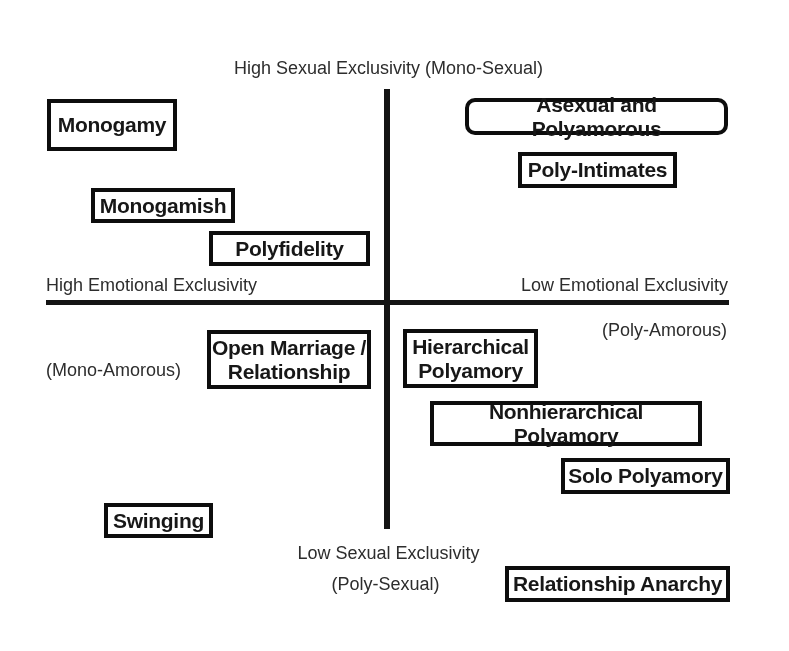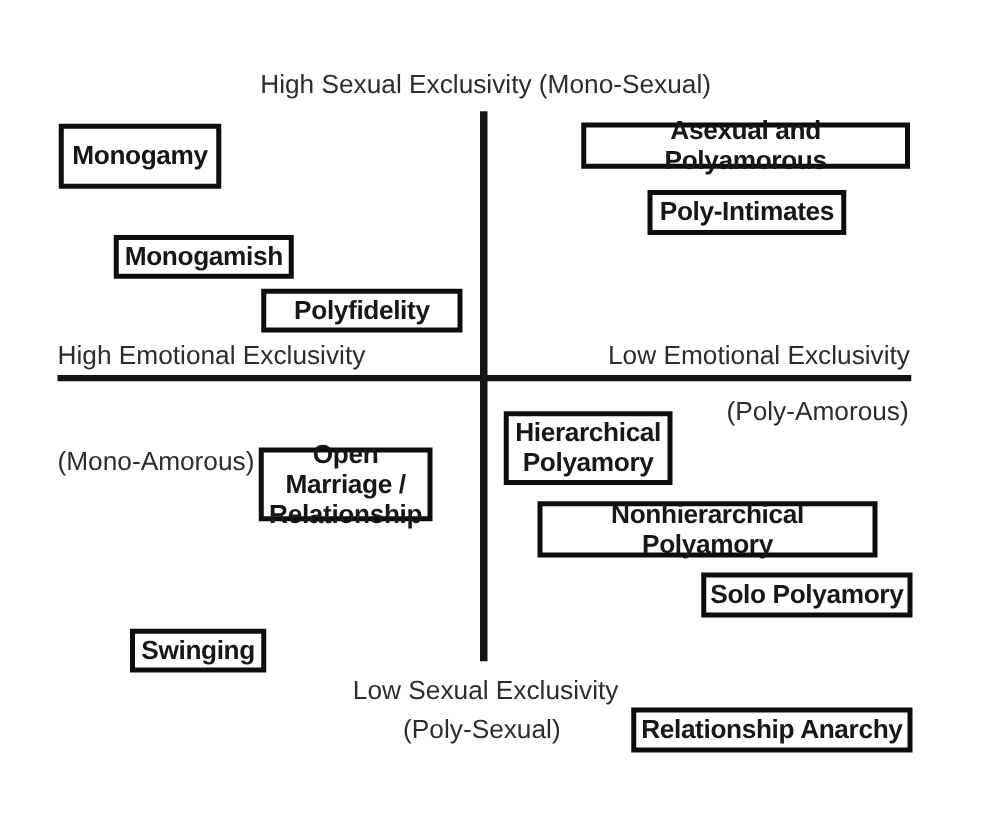--- a/index.html
+++ b/index.html
@@ -27,21 +27,21 @@
   }
   .axis-h {
     left: 46px;
     top: 300px;
     width: 683px;
     height: 5px;
   }
   .lbl {
     position: absolute;
     color: var(--axis-text, #2d2d2d);
-    font-size: 21px;
+    font-size: 18px;
     line-height: 22px;
     white-space: nowrap;
   }
   .lbl.top    { left: 0px;   top: 57px;  width: 777px; text-align: center; }
   .lbl.left1  { left: 46px;  top: 274px; text-align: right; }
   .lbl.left2  { left: 46px;  top: 319px; text-align: left; margin-top: 40px; }
   .lbl.right1 { left: 400px; top: 274px; width: 328px; text-align: right; }
   .lbl.right2 { left: 400px; top: 319px; width: 327px; text-align: right; }
   .lbl.bottom1{ left: 0px;   top: 542px; width: 777px; text-align: center; }
   .lbl.bottom2{ left: 0px;   top: 573px; width: 771px; text-align: center; }
@@ -73,25 +73,25 @@
   <div class="lbl top">High Sexual Exclusivity (Mono-Sexual)</div>
   <div class="lbl left1">High Emotional Exclusivity</div>
   <div class="lbl left2">(Mono-Amorous)</div>
   <div class="lbl right1">Low Emotional Exclusivity</div>
   <div class="lbl right2">(Poly-Amorous)</div>
   <div class="lbl bottom1">Low Sexual Exclusivity</div>
   <div class="lbl bottom2">(Poly-Sexual)</div>
 
   <div id="nodes-layer">
       <div class="node" style="left: 47px; top: 99px; width: 130px; height: 52px;">Monogamy</div>
-      <div class="node" style="left: 465px; top: 98px; width: 263px; height: 37px;">Asexual and Polyamorous</div>
+      <div class="node" style="left: 465px; top: 98px; width: 263px; height: 37px; border-radius: 10px;">Asexual and Polyamorous</div>
       <div class="node" style="left: 518px; top: 152px; width: 159px; height: 36px;">Poly-Intimates</div>
       <div class="node" style="left: 91px; top: 188px; width: 144px; height: 35px;">Monogamish</div>
       <div class="node" style="left: 209px; top: 231px; width: 161px; height: 35px;">Polyfidelity</div>
-      <div class="node" style="left: 207px; top: 330px; width: 139px; height: 59px; margin-top: 28px;">Open Marriage /
+      <div class="node" style="left: 207px; top: 330px; width: 164px; height: 59px;">Open Marriage /
 Relationship</div>
       <div class="node" style="left: 403px; top: 329px; width: 135px; height: 59px;">Hierarchical
 Polyamory</div>
       <div class="node" style="left: 430px; top: 401px; width: 272px; height: 45px;">Nonhierarchical Polyamory</div>
       <div class="node" style="left: 561px; top: 458px; width: 169px; height: 36px;">Solo Polyamory</div>
       <div class="node" style="left: 104px; top: 503px; width: 109px; height: 35px;">Swinging</div>
       <div class="node" style="left: 505px; top: 566px; width: 225px; height: 36px;">Relationship Anarchy</div>
     </div>
 
 </div>

